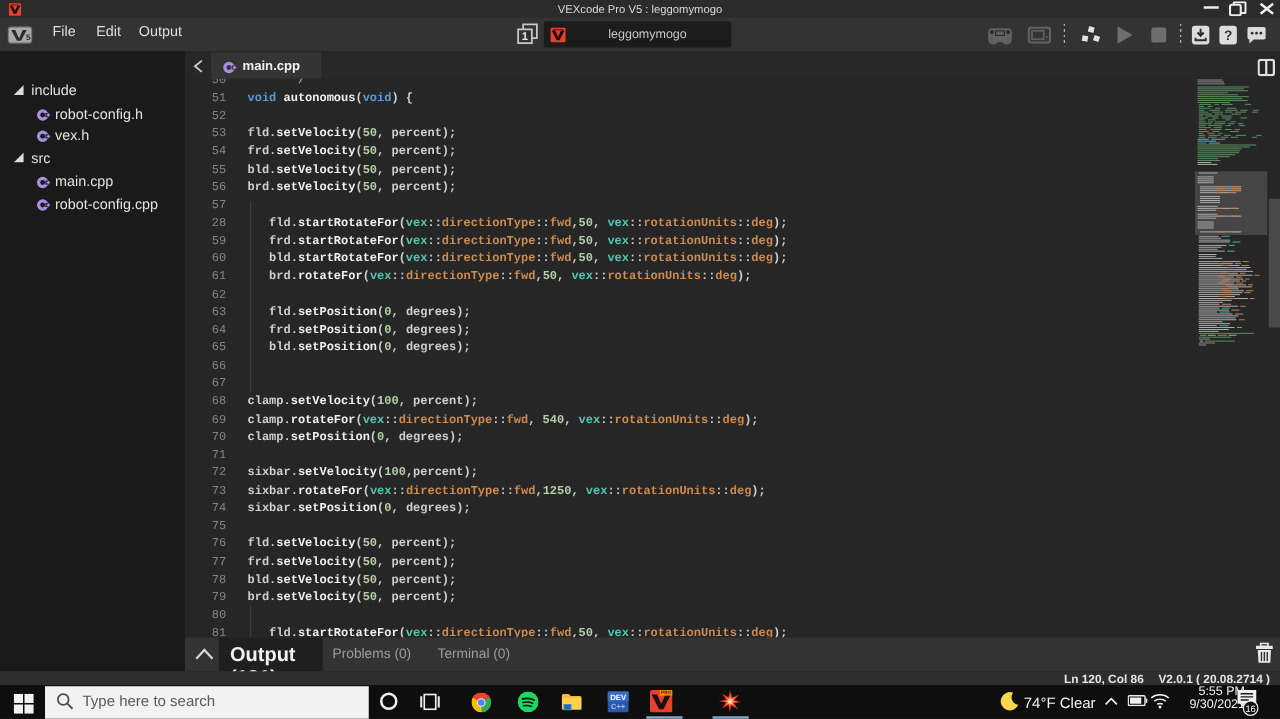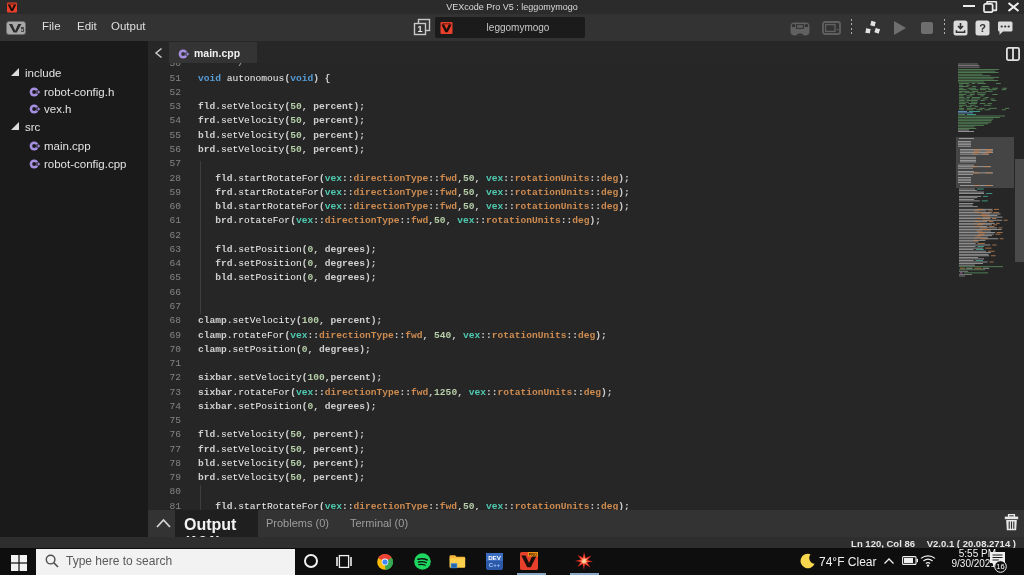--- a/index.html
+++ b/index.html
@@ -10,21 +10,21 @@
 #projfield {position:absolute;left:435px;top:17px;width:150px;height:21px;background:#1b1b1b;border-radius:2px}
 .dotsep {position:absolute;top:19px;width:1.4px;height:18px;background:repeating-linear-gradient(#b0b0b0 0 2px,rgba(0,0,0,0) 2px 4.4px)}
 #sidebar {position:absolute;left:0;top:41px;width:148px;height:496px;background:#1a1a1a}
 .ttxt {font-size:11.5px;color:#e2e2e2}
 #tabbar {position:absolute;left:148px;top:41px;width:876px;height:22px;background:#272727}
 #tab1 {position:absolute;left:169px;top:42px;width:88px;height:21px;background:#343434}
 #tab1 span {position:absolute;left:25px;top:5px;font-size:10.5px;font-weight:bold;color:#f0f0f0}
 #editor {position:absolute;left:148px;top:63px;width:876px;height:447px;background:#262626;overflow:hidden}
 .gn {position:absolute;left:0px;width:33px;text-align:right;font-family:"Liberation Mono",monospace;font-size:9.6px;line-height:14.27px;color:#858585}
 .cl {position:absolute;left:50px;font-family:"Liberation Mono",monospace;font-size:9.6px;line-height:14.27px;color:#cfcfcf;white-space:pre;font-weight:bold}
-.cl b.m {color:#f0f0f0;font-weight:normal}
+.cl b.m {color:#f0f0f0;font-weight:bold}
 .kw {color:#569cd6} .tl {color:#4ec9b0} .or {color:#cd8b50} .nm {color:#b5cea8}
 .guide {position:absolute;width:1px;background:#3d3d3d}
 .mm {position:absolute;left:808px;top:0px}
 #vscroll {position:absolute;left:867px;top:96px;width:9px;height:103px;background:#4a4a4a}
 #panelbar {position:absolute;left:148px;top:510px;width:876px;height:27px;background:#333333}
 #ptab1 {position:absolute;left:175px;top:510px;width:83px;height:27px;background:#1f1f1f}
 #ptab1 span {position:absolute;left:9px;top:6px;font-size:16px;font-weight:bold;color:#f2f2f2}
 .ptab {position:absolute;top:517px;font-size:11px;color:#9d9d9d}
 #statusbar {position:absolute;left:0;top:537px;width:1024px;height:11px;background:#2e2e2e}
 #statusbar span {position:absolute;top:0.5px;font-size:9.5px;font-weight:bold;color:#e6e6e6}

